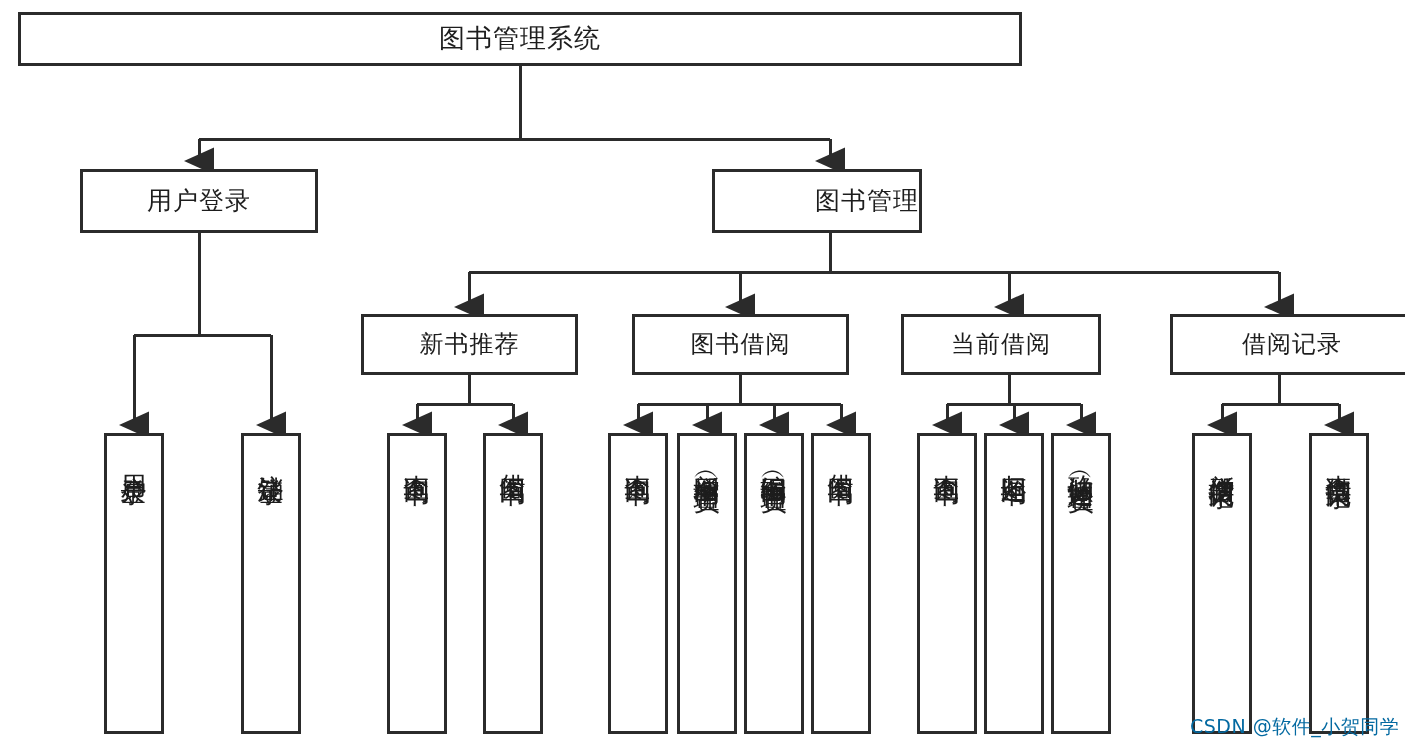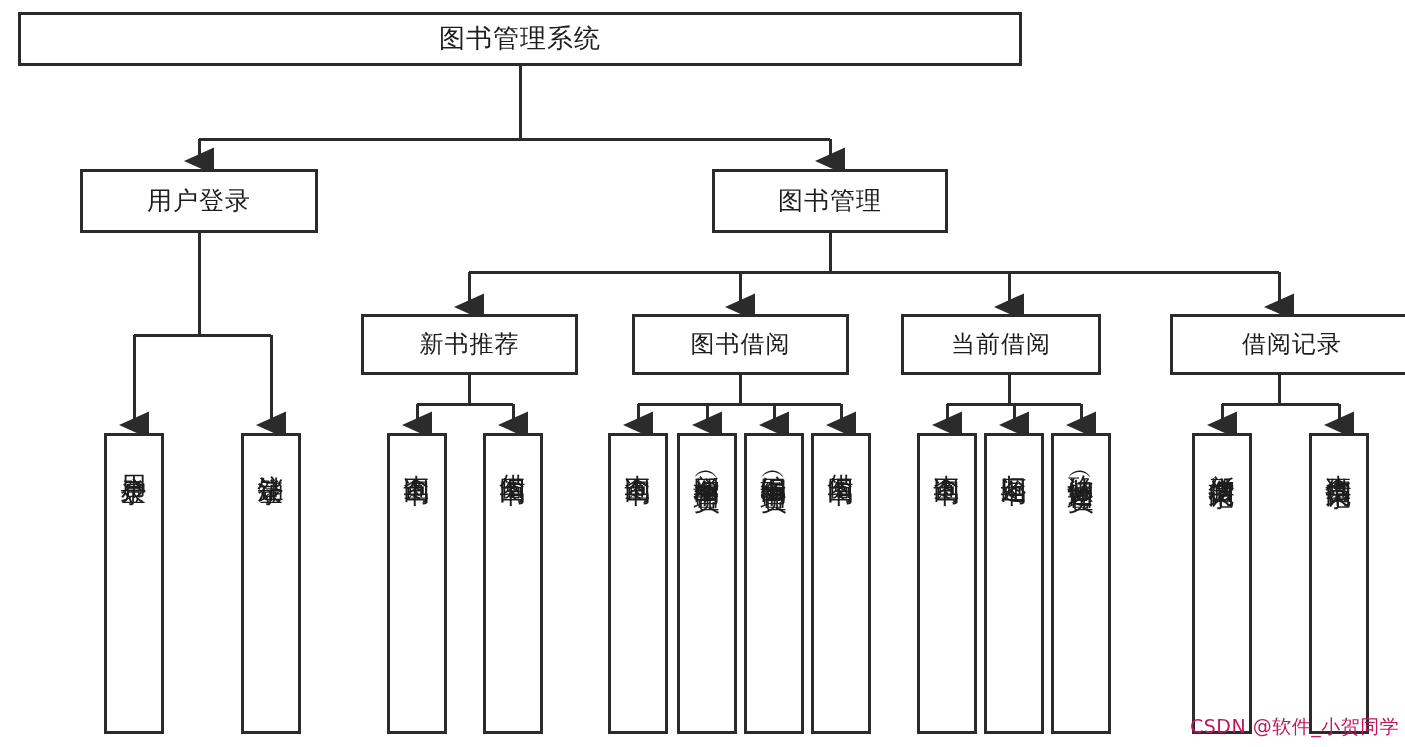--- a/index.html
+++ b/index.html
@@ -58,21 +58,21 @@
     text-orientation: upright;
     font-size: 26px;
     line-height: 1.08;
     letter-spacing: 2px;
     white-space: normal;
     max-height: 276px;
   }
   .watermark {
     position: absolute;
     z-index: 5;
-    color: #be185d;
+    color: #0369a1;
     font-size: 19px;
     letter-spacing: 0.5px;
     white-space: nowrap;
   }
 </style>
 </head>
 <body>
 
 <div id="diagram-root">
 
@@ -127,21 +127,21 @@
   </svg>
 
   <div class="node level-0" style="left:18px; top:12px; width:1004px; height:54px;">
     <span class="node-label">图书管理系统</span>
   </div>
 
   <div class="node level-1" style="left:80px; top:169px; width:238px; height:64px;">
     <span class="node-label">用户登录</span>
   </div>
 
-  <div class="node level-1" style="left:712px; top:169px; width:236px; height:64px;">
+  <div class="node level-1" style="left:712px; top:169px; width:210px; height:64px;justify-content:flex-end;">
     <span class="node-label">图书管理</span>
   </div>
 
   <div class="node level-2" style="left:632px; top:314px; width:217px; height:61px;">
     <span class="node-label">图书借阅</span>
   </div>
 
   <div class="node level-2" style="left:361px; top:314px; width:217px; height:61px;">
     <span class="node-label">新书推荐</span>
   </div>

